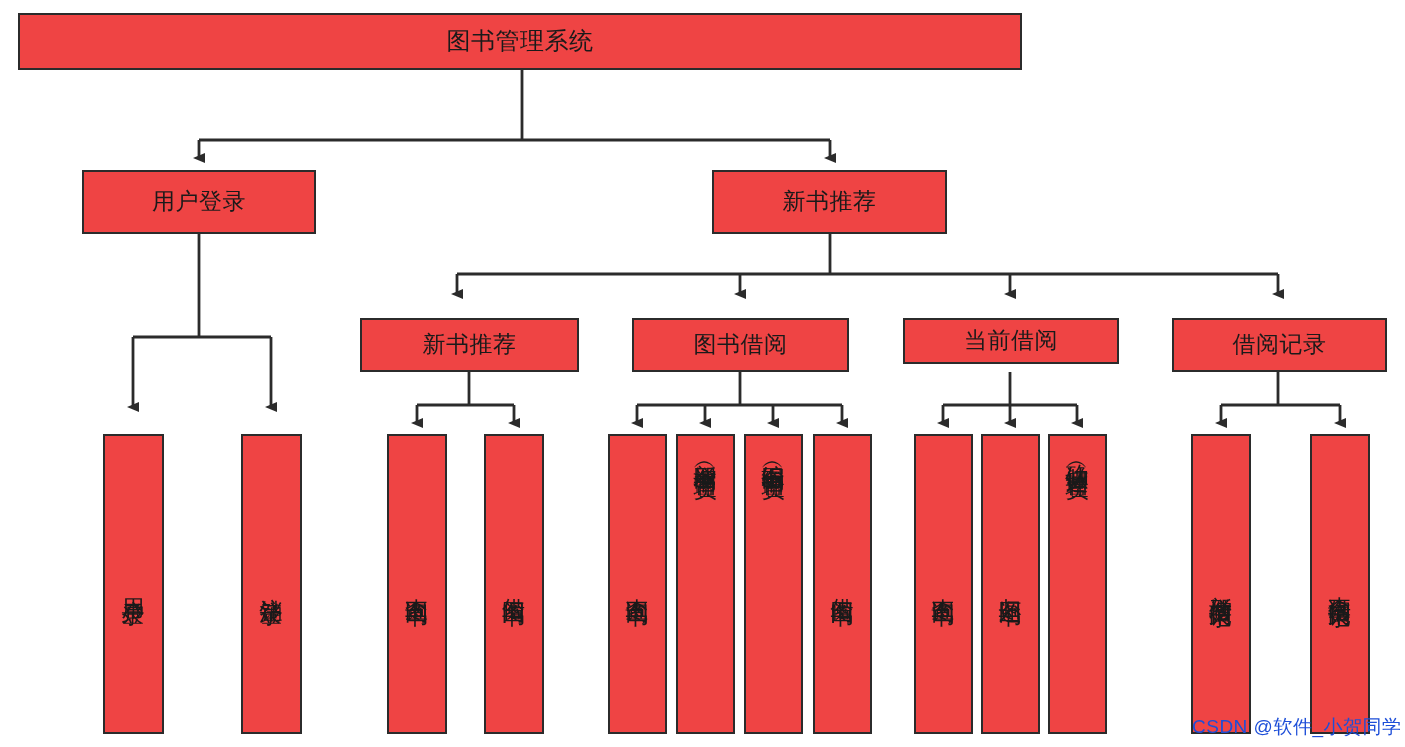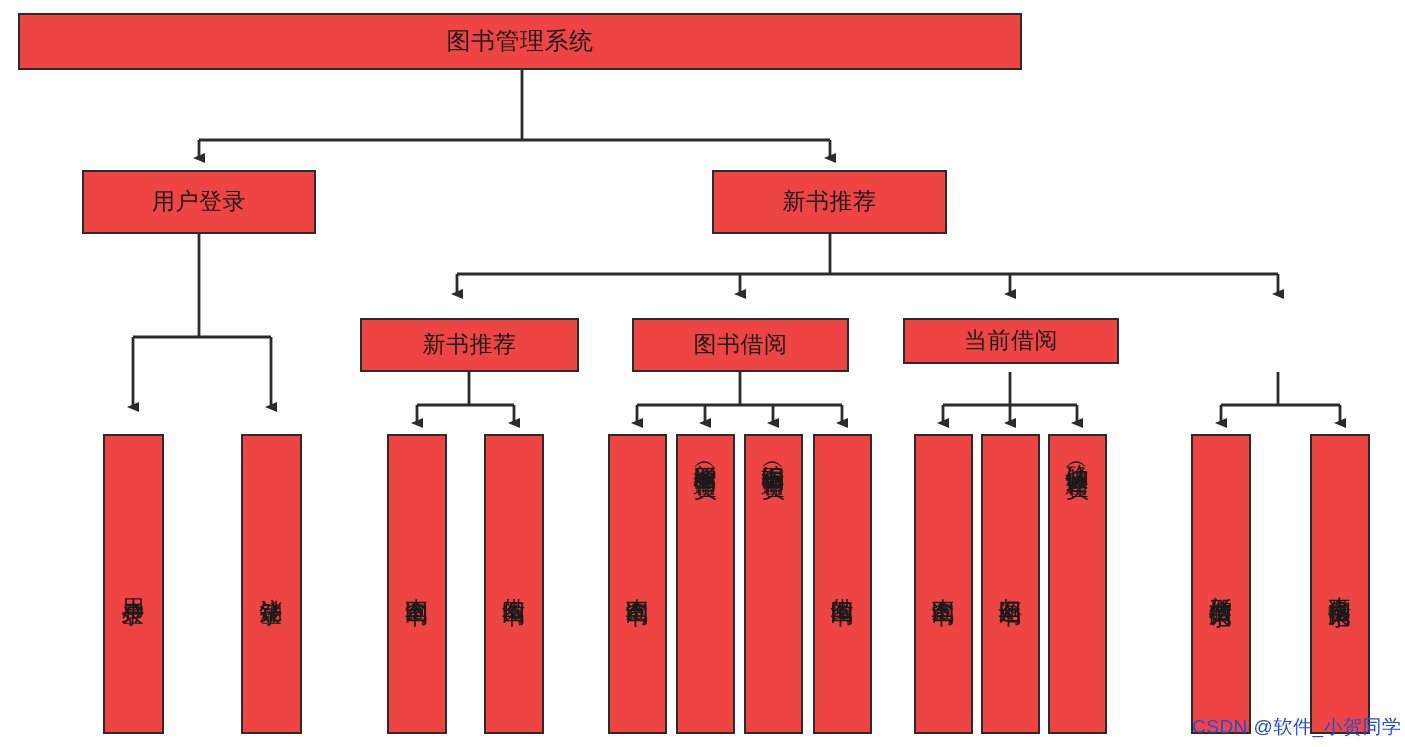--- a/index.html
+++ b/index.html
@@ -146,20 +146,23 @@
   </div>
 
   <div class="node h" style="left:632px; top:318px; width:217px; height:54px;">
     <span class="lbl">图书借阅</span>
   </div>
 
   <div class="node h" style="left:903px; top:318px; width:216px; height:46px;">
     <span class="lbl">当前借阅</span>
   </div>
 
+  <div class="node h" style="left:1172px; top:318px; width:215px; height:54px;">
+    <span class="lbl">借阅记录</span>
+  </div>
 
   <div class="node v mid" style="left:103px; top:434px; width:61px; height:300px;">
     <span class="lbl">用户登录</span>
   </div>
 
   <div class="node v mid" style="left:241px; top:434px; width:61px; height:300px;">
     <span class="lbl">注销登录</span>
   </div>
 
   <div class="node v mid" style="left:387px; top:434px; width:60px; height:300px;">

